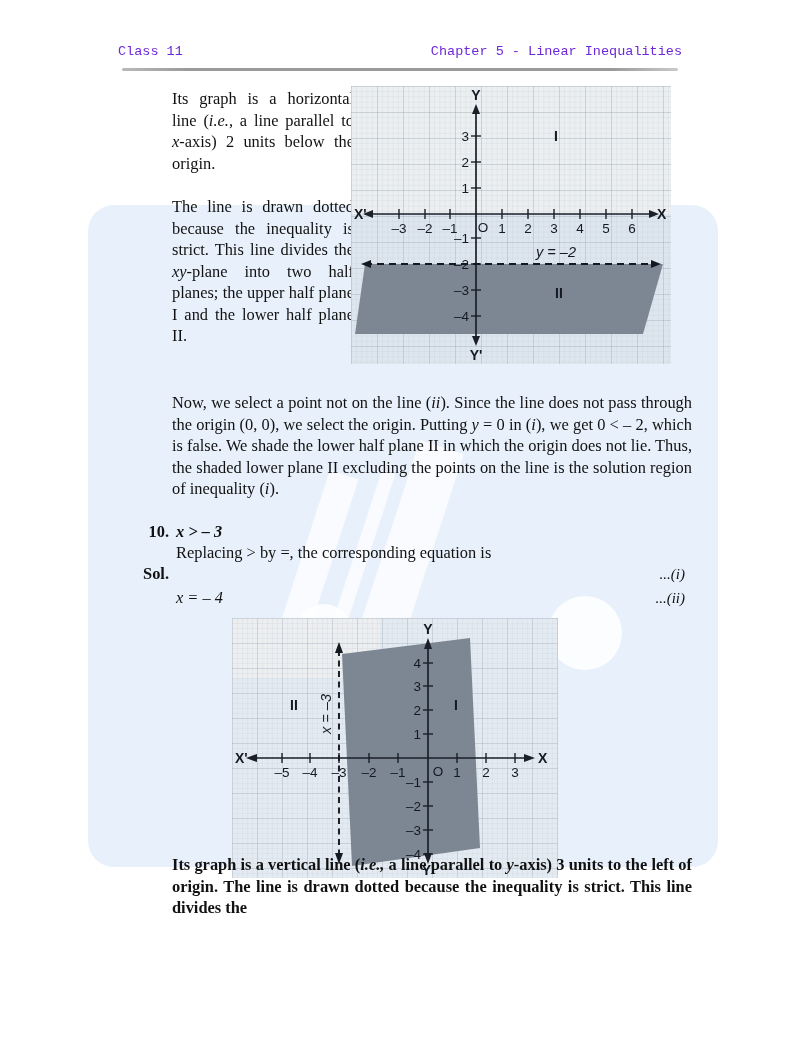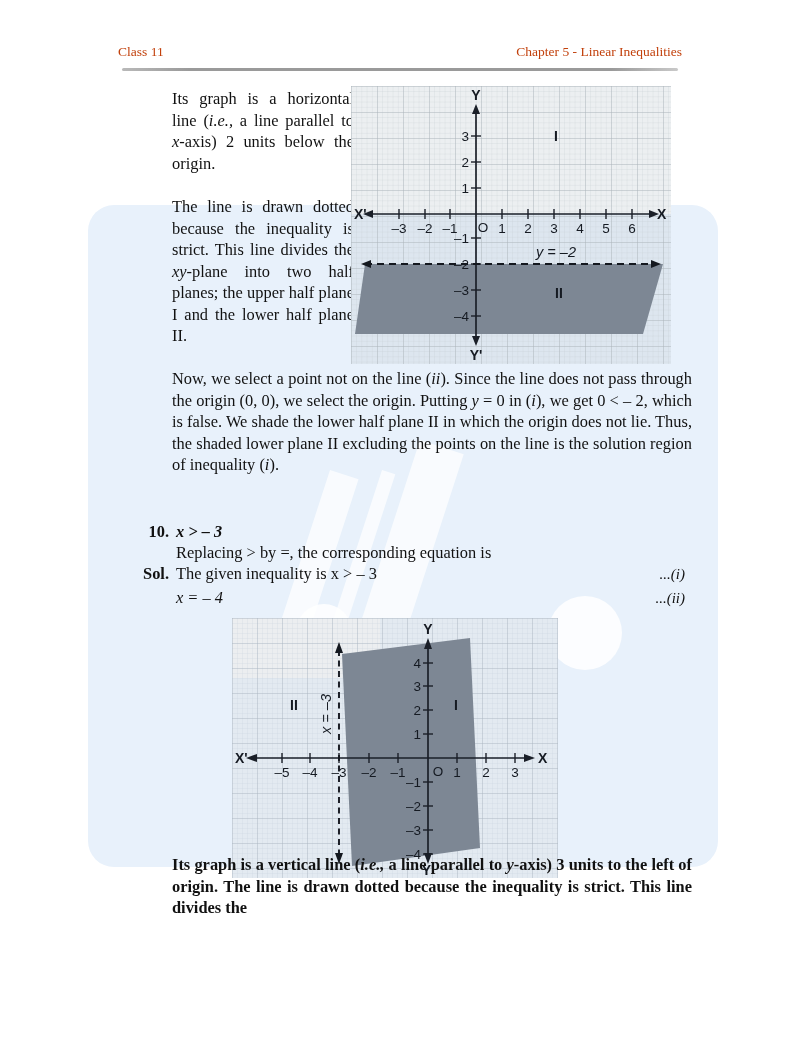--- a/index.html
+++ b/index.html
@@ -41,23 +41,23 @@
 
   .page-inner { position: relative; z-index: 3; }
 
   
   .runhead {
     position: absolute;
     top: 44px; left: 118px; right: 118px;
     display: flex;
     justify-content: space-between;
     align-items: baseline;
-    font-family: Liberation Serif, serif;
+    font-family: Liberation Mono, monospace;
     font-size: 13.5px;
-    color: #c2410c;
+    color: #6d28d9;
   }
   .runrule {
     position: absolute;
     top: 68px; left: 122px;
     width: 556px; height: 3px;
     background: linear-gradient(to right, #b9b9b9, #9a9a9a 12%, #9a9a9a 88%, #c9c9c9);
     border-radius: 2px;
   }
 
   
@@ -229,38 +229,37 @@
         <text class="glabel" x="125" y="274" font-size="14" font-weight="bold" text-anchor="middle">Y'</text>
 
         <text class="glabel" x="205" y="171" font-size="14.5" font-style="italic" text-anchor="middle">y = –2</text>
 
         <text class="glabel" x="205" y="55" font-size="14" font-weight="bold" text-anchor="middle">I</text>
         <text class="glabel" x="208" y="212" font-size="14" font-weight="bold" text-anchor="middle" fill="#1b2028">II</text>
       </g>
     </svg>
   </div>
 
-  <div class="para wide" style="left:172px; top:368px;">
+  <div class="para wide" style="left:172px; top:392px;">
     Now, we select a point not on the line (<span class="itm">ii</span>). Since the line
     does not pass through the origin (0,&nbsp;0), we select the origin. Putting
     <span class="itm">y</span> = 0 in (<span class="itm">i</span>), we get 0 &lt; – 2,
     which is false. We shade the lower half plane II in which the origin does not lie.
     Thus, the shaded lower plane II excluding the points on the line is the solution
     region of inequality (<span class="itm">i</span>).
   </div>
 
   <div class="qrow" style="left:125px; top:521px;align-items:flex-end;">
     <span class="qlabel">10.</span>
     <span class="qbody bld itm">x &gt; – 3</span>
   </div>
 
   <div class="qrow" style="left:125px; top:543px;margin-top:20px;">
     <span class="qlabel">Sol.</span>
     <span class="qbody">
-      <span>The given inequality is  x &gt; – 3</span>
       <span class="ref">...(i)</span>
     </span>
   </div>
 
   <div class="qrow" style="left:125px; top:542px;">
     <span class="qlabel"></span>
     <span class="qbody">Replacing &gt; by =, the corresponding equation is</span>
   </div>
 
   <div class="qrow" style="left:125px; top:587px;">

